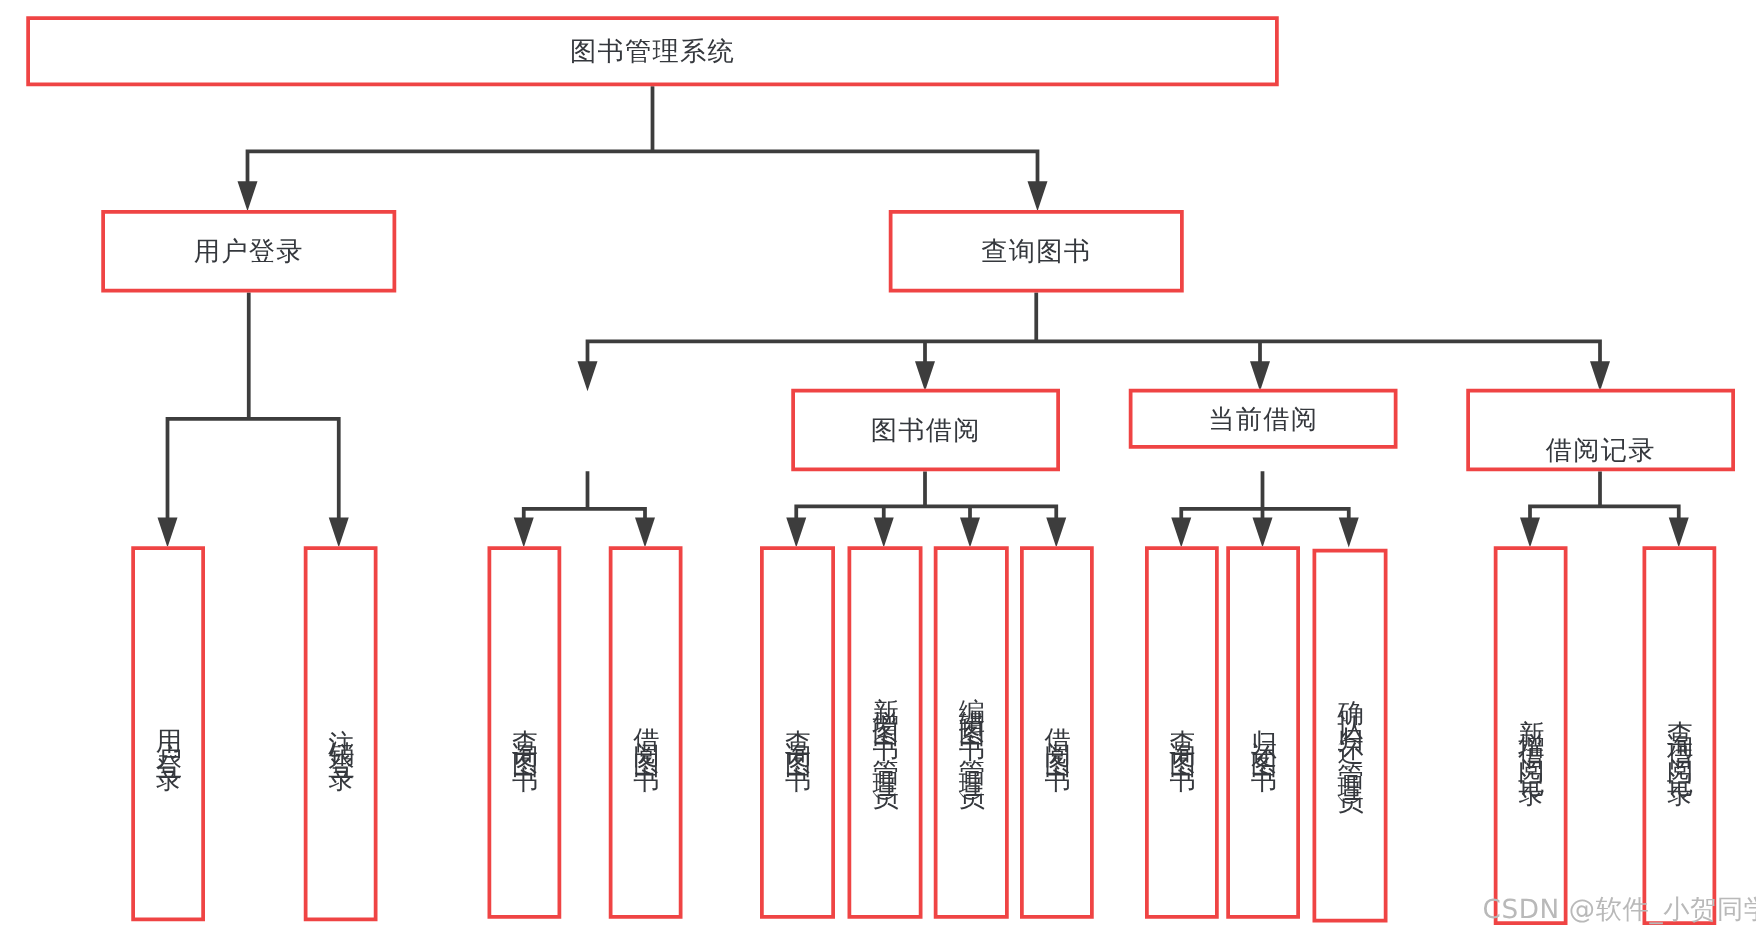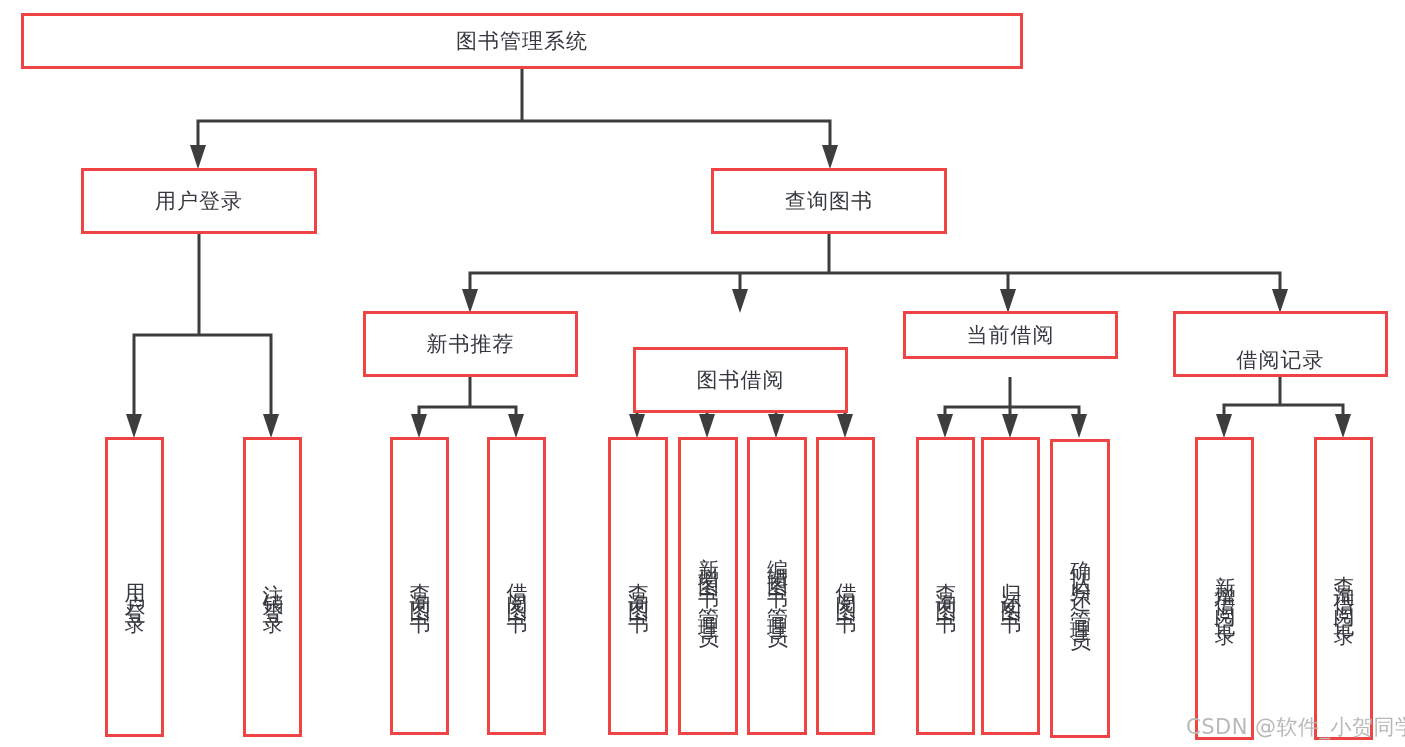--- a/index.html
+++ b/index.html
@@ -93,24 +93,21 @@
     <span class="lbl">图书管理系统</span>
   </div>
 
   <div class="box h" style="left:81px;top:168px;width:236px;height:66px;">
     <span class="lbl">用户登录</span>
   </div>
   <div class="box h" style="left:711px;top:168px;width:236px;height:66px;">
     <span class="lbl">查询图书</span>
   </div>
 
-  <div class="box h" style="left:363px;top:311px;width:215px;height:66px;">
-    <span class="lbl">新书推荐</span>
-  </div>
-  <div class="box h" style="left:633px;top:311px;width:215px;height:66px;margin-top:36px;">
+  <div class="box h" style="left:633px;top:311px;width:215px;height:66px;">
     <span class="lbl">图书借阅</span>
   </div>
   <div class="box h" style="left:903px;top:311px;width:215px;height:48px;">
     <span class="lbl">当前借阅</span>
   </div>
   <div class="box h" style="left:1173px;top:311px;width:215px;height:66px;align-items:flex-end;">
     <span class="lbl">借阅记录</span>
   </div>
 
   <div class="box v" style="left:105px;top:437px;width:59px;height:300px;">

